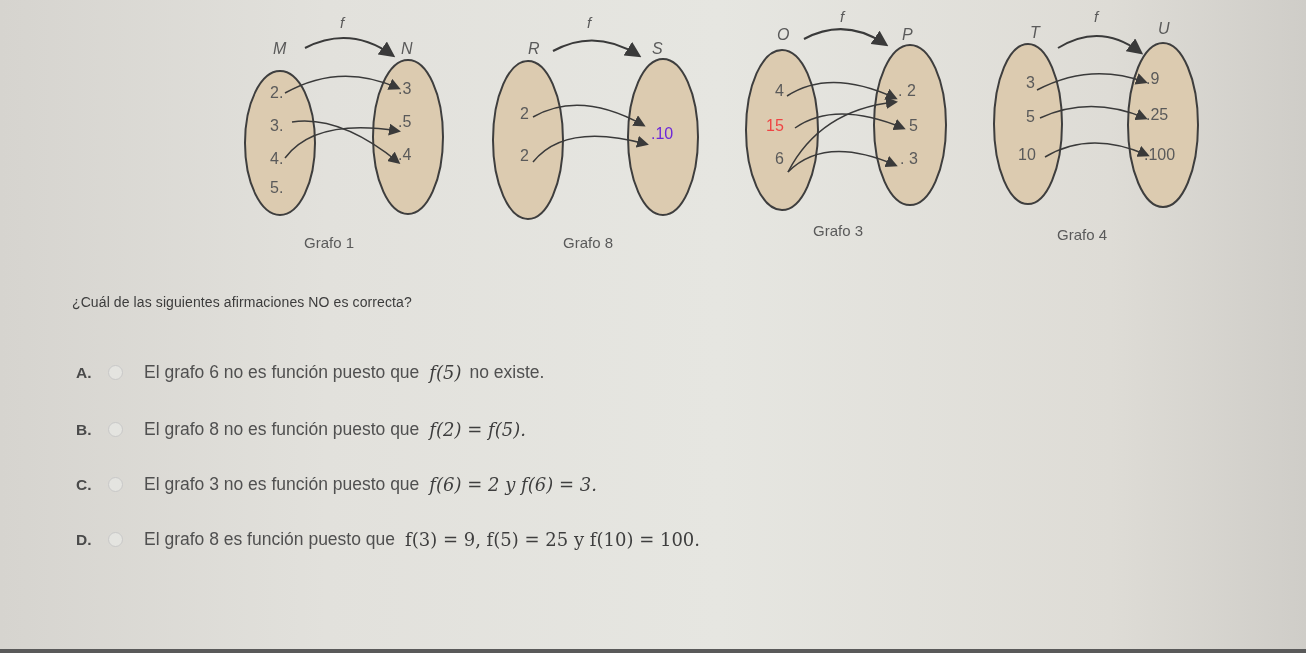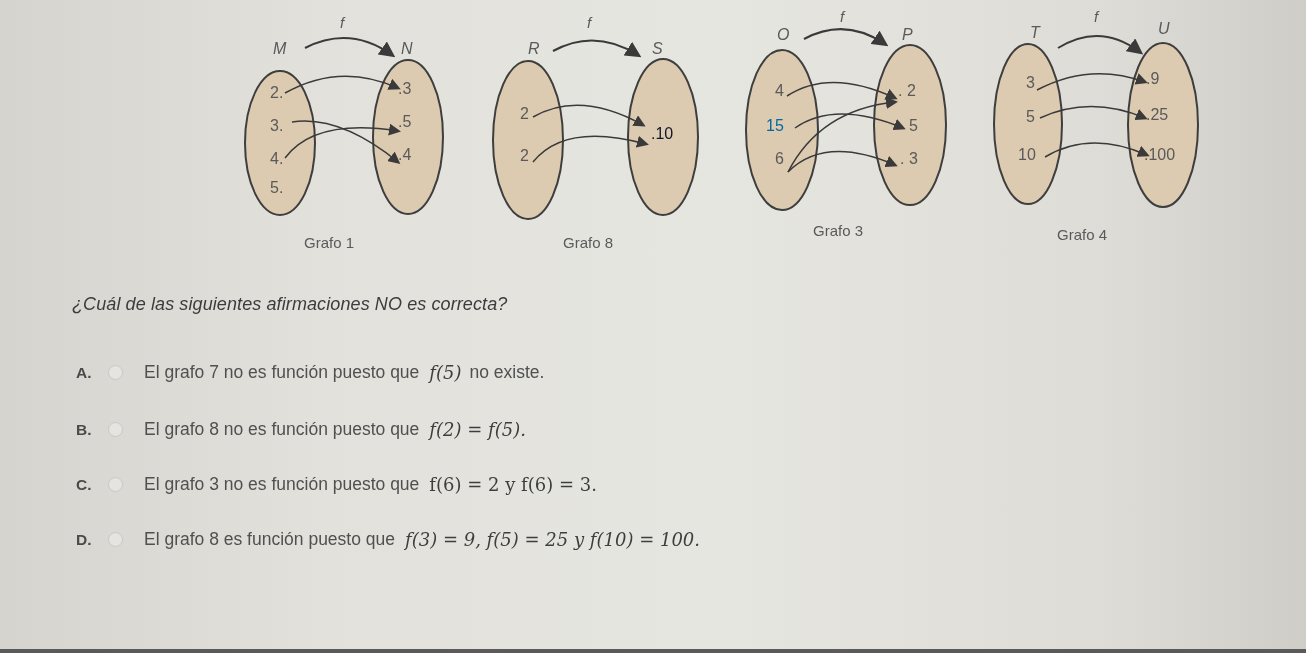--- a/index.html
+++ b/index.html
@@ -2,21 +2,21 @@
 <html><head>
 <meta charset="utf-8">
 <style>
   html,body{margin:0;padding:0;}
   body{width:1306px;height:653px;overflow:hidden;background:linear-gradient(90deg,#d6d4cf 0%,#e2e1dc 25%,#e6e6e1 55%,#dedcd6 85%,#cfcdc8 100%);font-family:"Liberation Sans",sans-serif;color:#4a4a4a;position:relative;}
   .bottom-bar{position:absolute;left:0;right:0;bottom:0;height:4px;background:#5a5a5a;}
   .graphs{position:absolute;left:0;top:0;width:1306px;height:280px;}
   .graph{position:absolute;top:0;}
   .graph svg{display:block;}
   .caption{position:absolute;font-size:15px;color:#5a5a5a;}
-  .question{position:absolute;left:72px;top:294px;font-size:18px;color:#3c3c3c;letter-spacing:0.1px;font-style:italic;}
+  .question{position:absolute;left:72px;top:294px;font-size:14px;color:#3c3c3c;letter-spacing:0.1px;}
   .option{position:absolute;left:76px;display:flex;align-items:center;font-size:17.5px;color:#505050;}
   .opt-letter{font-weight:bold;width:32px;color:#4a4a4a;font-size:15.5px;}
   .radio{width:15px;height:15px;border:1.5px solid #c8c8c8;border-radius:50%;background:#e4e4e0;margin-right:21px;box-sizing:border-box;}
   .opt-text{margin-right:10px;}
   .math{font-family:"DejaVu Serif","Liberation Serif",serif;font-size:18px;color:#3e3e3e;}
 </style>
 </head>
 <body>
 
 <div class="graphs">
@@ -59,21 +59,21 @@
       <ellipse cx="48" cy="140" rx="35" ry="79" fill="#dccbb0" stroke="#3e3e3e" stroke-width="2"></ellipse>
       <ellipse cx="183" cy="137" rx="35" ry="78" fill="#dccbb0" stroke="#3e3e3e" stroke-width="2"></ellipse>
       <path d="M53,117 Q100,90 163,125" stroke="#3a3a3a" stroke-width="1.5" fill="none" marker-end="url(#ah2)"></path>
       <path d="M53,162 Q85,122 166,144" stroke="#3a3a3a" stroke-width="1.5" fill="none" marker-end="url(#ah2)"></path>
     </svg>
     <span style="position:absolute;left:107px;top:14px;font-style:italic;font-size:15px;color:#5a5a5a;">f</span>
     <span style="position:absolute;left:48px;top:40px;font-style:italic;font-size:16px;color:#5a5a5a;">R</span>
     <span style="position:absolute;left:172px;top:40px;font-style:italic;font-size:16px;color:#5a5a5a;">S</span>
     <span style="position:absolute;left:40px;top:105px;font-size:16px;color:#5a5a5a;">2</span>
     <span style="position:absolute;left:40px;top:147px;font-size:16px;color:#5a5a5a;">2</span>
-    <span style="position:absolute;left:171px;top:125px;font-size:16px;color:#0f172a;">.10</span>
+    <span style="position:absolute;left:171px;top:125px;font-size:16px;color:#6d28d9;">.10</span>
     <span class="caption" style="left:83px;top:234px;">Grafo 8</span>
   </div>
 
   <div class="graph" style="left:740px;width:230px;height:270px;">
     <svg width="230" height="270">
       <defs>
         <marker id="ah3" markerWidth="8" markerHeight="8" refX="6" refY="4" orient="auto">
             <path d="M0,0 L8,4 L0,8 z" fill="#3a3a3a"></path>
           </marker>
       </defs>
@@ -82,21 +82,21 @@
       <ellipse cx="170" cy="125" rx="36" ry="80" fill="#dccbb0" stroke="#3e3e3e" stroke-width="2"></ellipse>
       <path d="M47,96 Q90,68 155,98" stroke="#3a3a3a" stroke-width="1.5" fill="none" marker-end="url(#ah3)"></path>
       <path d="M55,128 Q95,100 163,128" stroke="#3a3a3a" stroke-width="1.5" fill="none" marker-end="url(#ah3)"></path>
       <path d="M48,172 Q80,110 155,102" stroke="#3a3a3a" stroke-width="1.5" fill="none" marker-end="url(#ah3)"></path>
       <path d="M48,172 Q85,135 155,165" stroke="#3a3a3a" stroke-width="1.5" fill="none" marker-end="url(#ah3)"></path>
     </svg>
     <span style="position:absolute;left:100px;top:8px;font-style:italic;font-size:15px;color:#5a5a5a;">f</span>
     <span style="position:absolute;left:37px;top:26px;font-style:italic;font-size:16px;color:#5a5a5a;">O</span>
     <span style="position:absolute;left:162px;top:26px;font-style:italic;font-size:16px;color:#5a5a5a;">P</span>
     <span style="position:absolute;left:35px;top:82px;font-size:16px;color:#5a5a5a;">4</span>
-    <span style="position:absolute;left:26px;top:117px;font-size:16px;color:#0369a1;">15</span>
+    <span style="position:absolute;left:26px;top:117px;font-size:16px;color:#ef4444;">15</span>
     <span style="position:absolute;left:35px;top:150px;font-size:16px;color:#5a5a5a;">6</span>
     <span style="position:absolute;left:158px;top:82px;font-size:16px;color:#5a5a5a;">. 2</span>
     <span style="position:absolute;left:169px;top:117px;font-size:16px;color:#5a5a5a;">5</span>
     <span style="position:absolute;left:160px;top:150px;font-size:16px;color:#5a5a5a;">. 3</span>
     <span class="caption" style="left:73px;top:222px;">Grafo 3</span>
   </div>
 
   <div class="graph" style="left:990px;width:230px;height:270px;">
     <svg width="230" height="270">
       <defs>
@@ -122,39 +122,39 @@
     <span style="position:absolute;left:154px;top:146px;font-size:16px;color:#5a5a5a;">.100</span>
     <span class="caption" style="left:67px;top:226px;">Grafo 4</span>
   </div>
 </div>
 
 <div class="question">¿Cuál de las siguientes afirmaciones NO es correcta?</div>
 
 <div class="option" style="top:362px;">
   <span class="opt-letter">A.</span>
   <span class="radio"></span>
-  <span class="opt-text">El grafo 7 no es función puesto que</span>
+  <span class="opt-text">El grafo 6 no es función puesto que</span>
   <span class="math" style="font-style:italic;margin-right:8px;">f(5)</span>
   <span>no existe.</span>
 </div>
 
 <div class="option" style="top:419px;">
   <span class="opt-letter">B.</span>
   <span class="radio"></span>
   <span class="opt-text">El grafo 8 no es función puesto que</span>
   <span class="math" style="font-style:italic;">f(2) = f(5).</span>
 </div>
 
 <div class="option" style="top:474px;">
   <span class="opt-letter">C.</span>
   <span class="radio"></span>
   <span class="opt-text">El grafo 3 no es función puesto que</span>
-  <span class="math" style="">f(6) = 2 y f(6) = 3.</span>
+  <span class="math" style="font-style:italic;">f(6) = 2 y f(6) = 3.</span>
 </div>
 
 <div class="option" style="top:529px;">
   <span class="opt-letter">D.</span>
   <span class="radio"></span>
   <span class="opt-text">El grafo 8 es función puesto que</span>
-  <span class="math" style="font-style:italic;">f(3) = 9, f(5) = 25 y f(10) = 100.</span>
+  <span class="math" style="">f(3) = 9, f(5) = 25 y f(10) = 100.</span>
 </div>
 
 <div class="bottom-bar"></div>
 
 </body></html>

